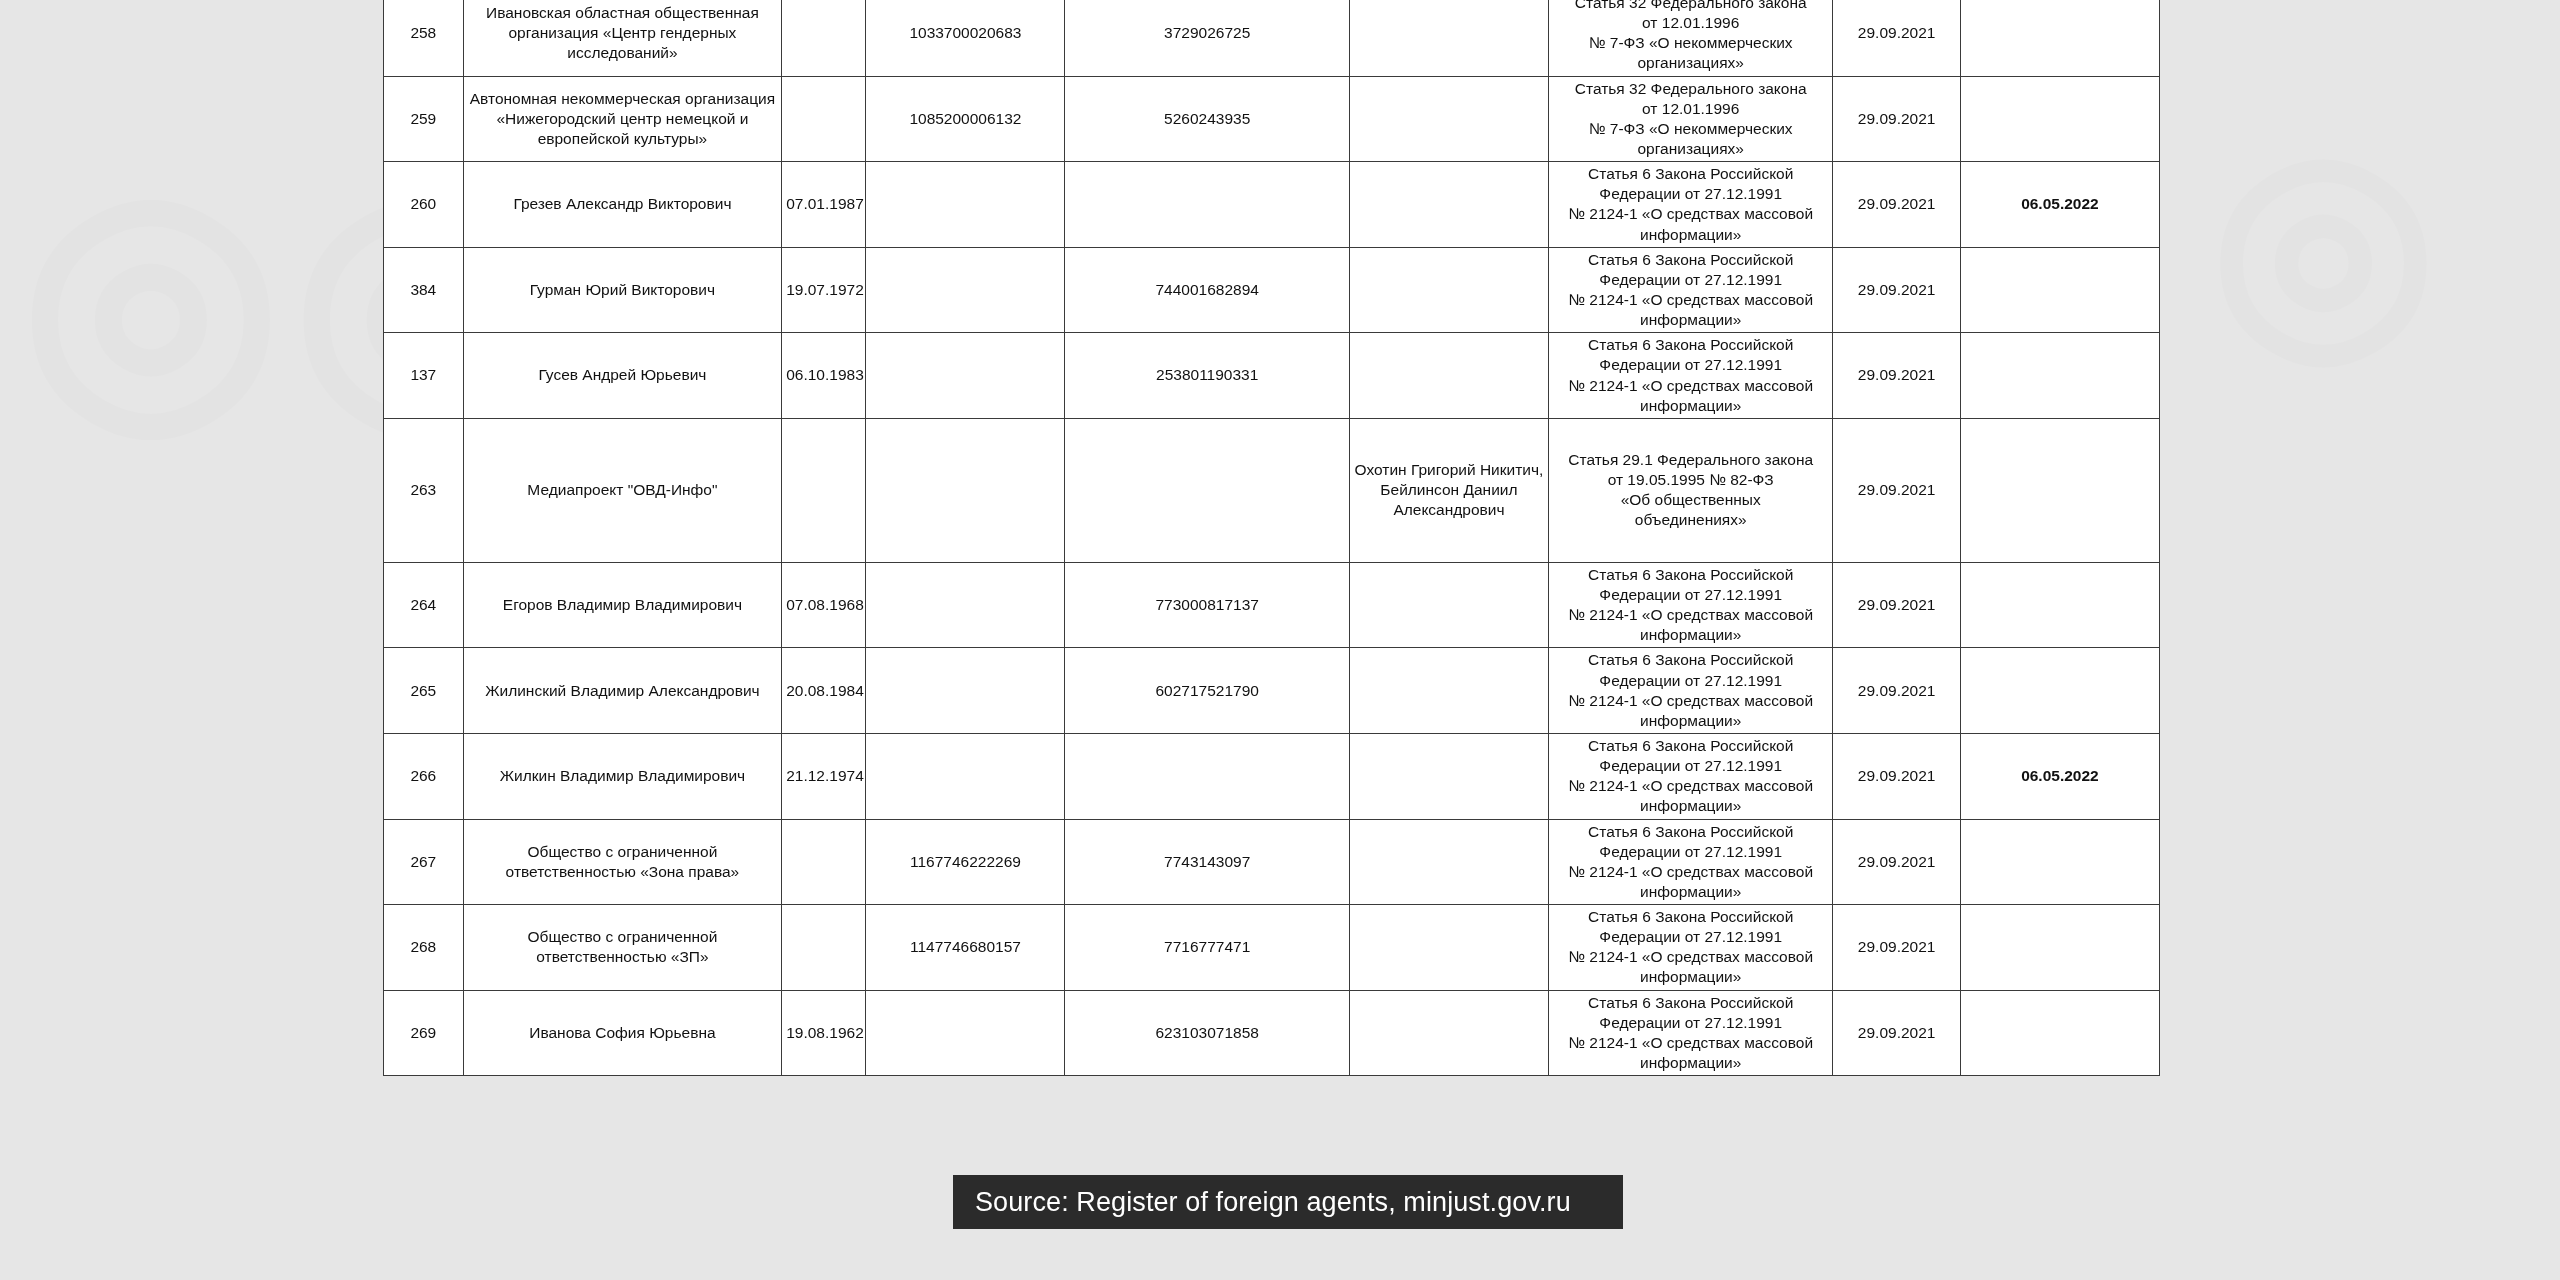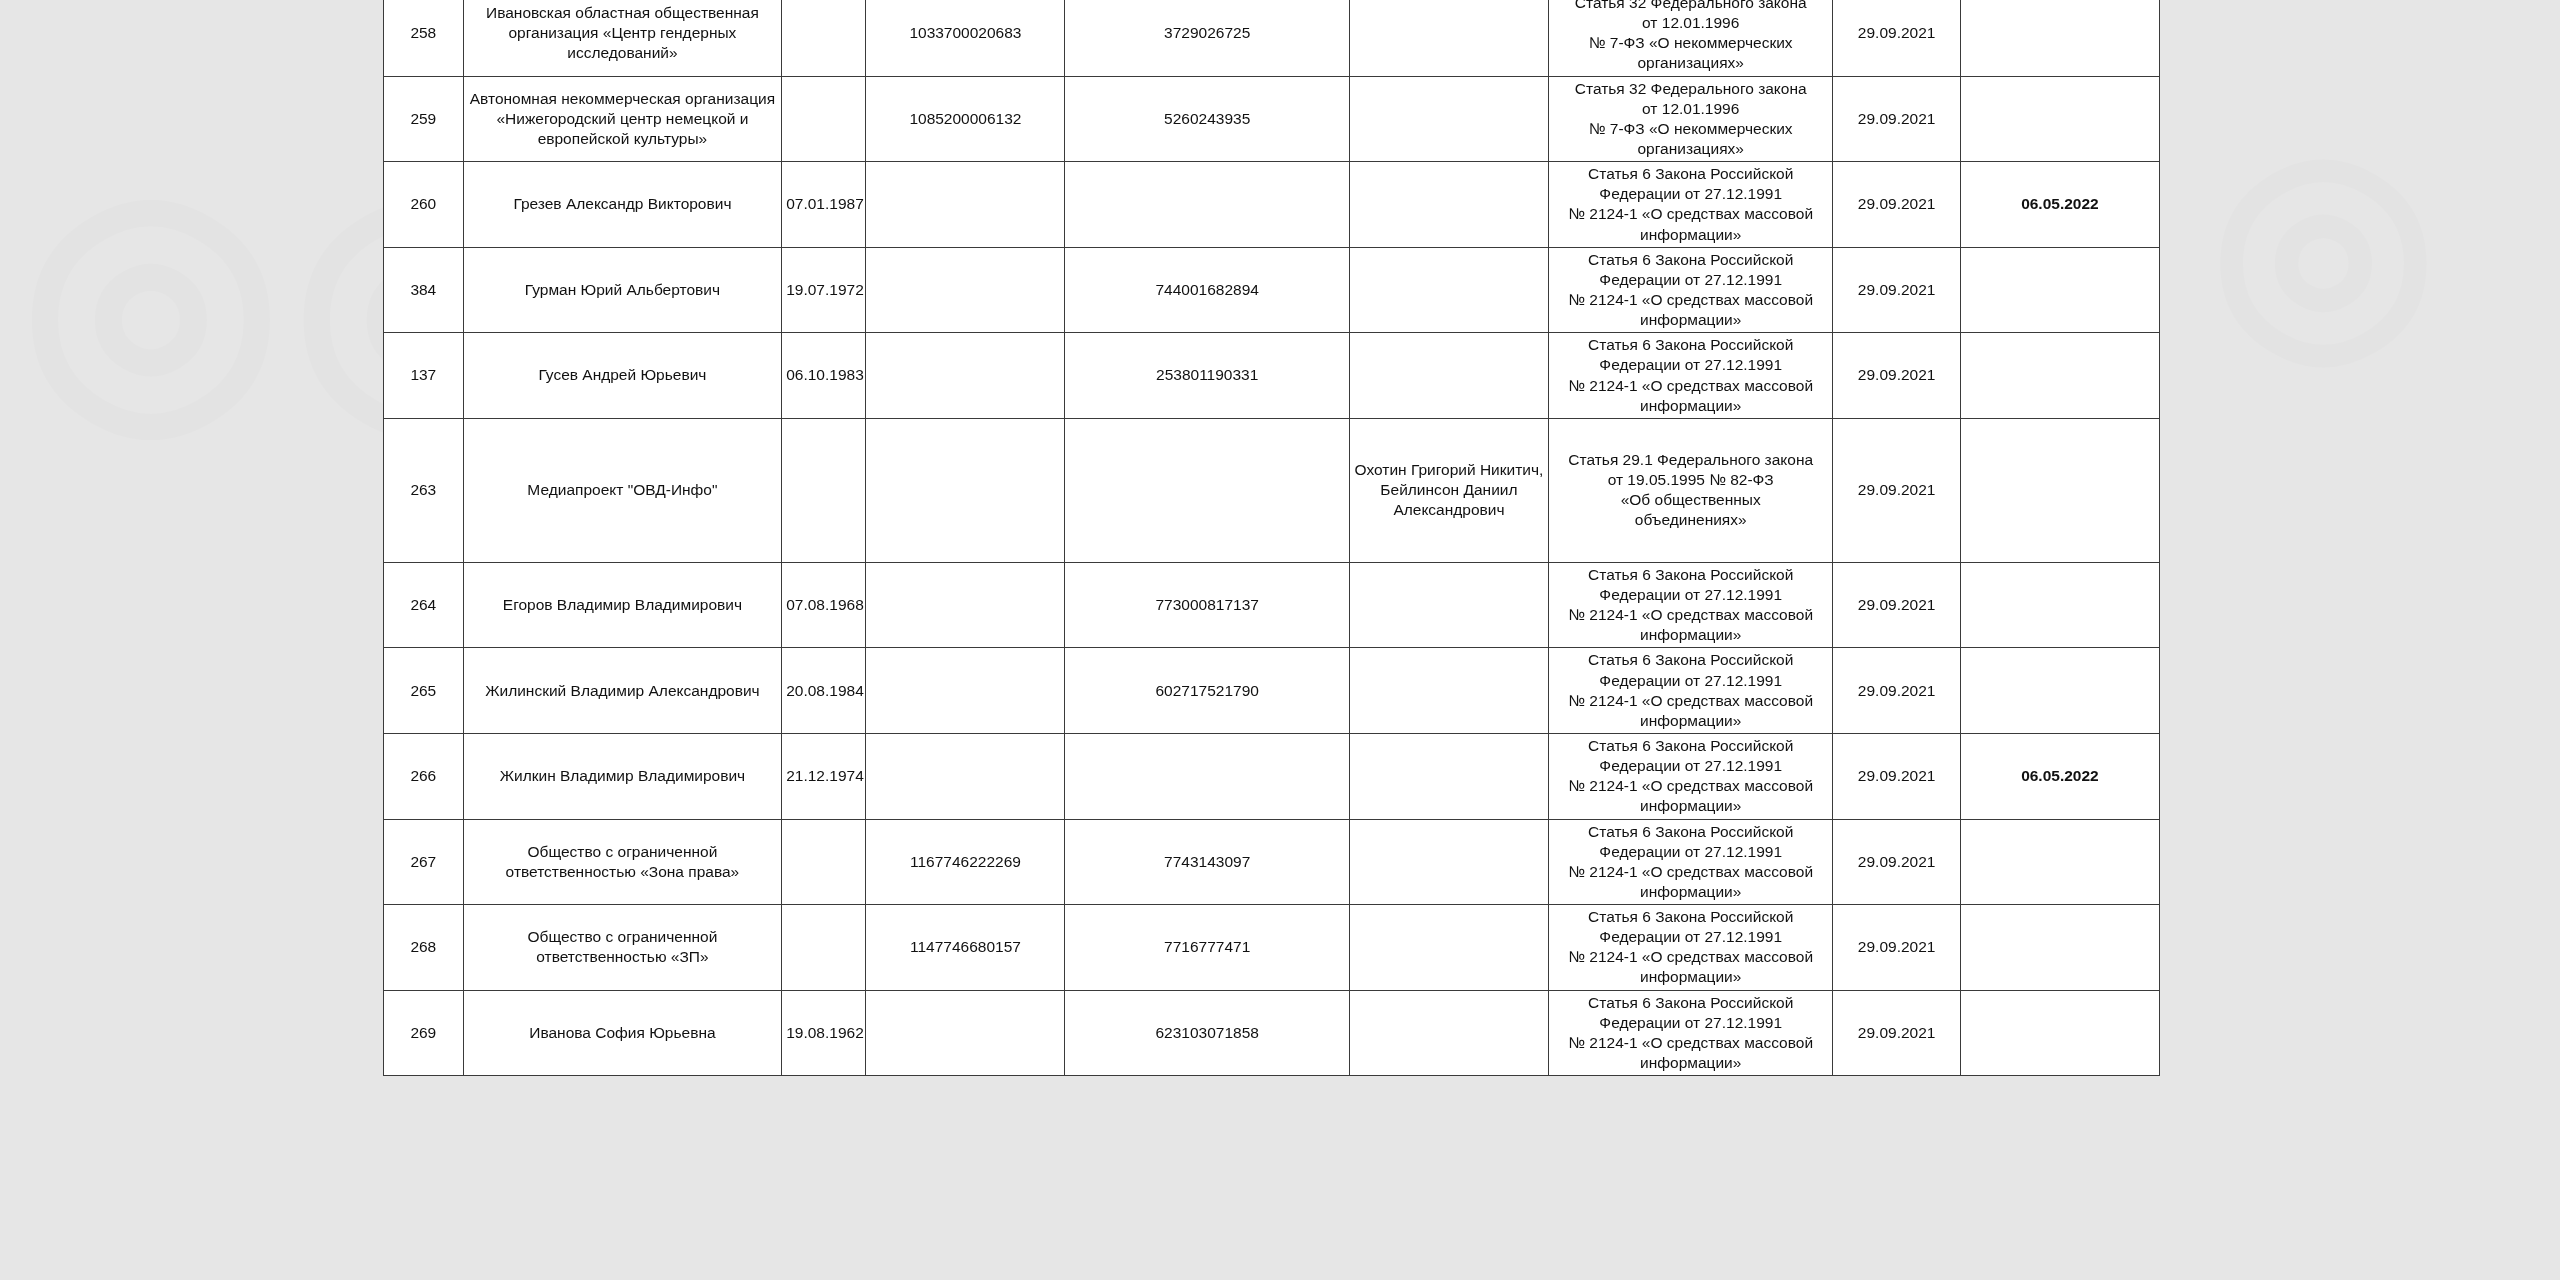--- a/index.html
+++ b/index.html
@@ -150,21 +150,21 @@
             <td class="dob">07.01.1987</td>
             <td class="ogrn"></td>
             <td class="inn"></td>
             <td class="found"></td>
             <td class="basis">Статья 6 Закона Российской<br>Федерации от 27.12.1991<br>№ 2124-1 «О средствах массовой<br>информации»</td>
             <td class="incl">29.09.2021</td>
             <td class="excl">06.05.2022</td>
           </tr>
           <tr style="height: 59px;">
             <td class="num">384</td>
-            <td class="name">Гурман Юрий Альбертович</td>
+            <td class="name">Гурман Юрий Викторович</td>
             <td class="dob">19.07.1972</td>
             <td class="ogrn"></td>
             <td class="inn">744001682894</td>
             <td class="found"></td>
             <td class="basis">Статья 6 Закона Российской<br>Федерации от 27.12.1991<br>№ 2124-1 «О средствах массовой<br>информации»</td>
             <td class="incl">29.09.2021</td>
             <td class="excl"></td>
           </tr>
           <tr style="height: 59px;">
             <td class="num">137</td>
@@ -251,13 +251,16 @@
             <td class="inn">623103071858</td>
             <td class="found"></td>
             <td class="basis">Статья 6 Закона Российской<br>Федерации от 27.12.1991<br>№ 2124-1 «О средствах массовой<br>информации»</td>
             <td class="incl">29.09.2021</td>
             <td class="excl"></td>
           </tr>
         </tbody>
     </table>
   </div>
 
+  <div id="caption">
+    <span>Source: Register of foreign agents, minjust.gov.ru</span>
+  </div>
 </div>
 
 </body></html>

